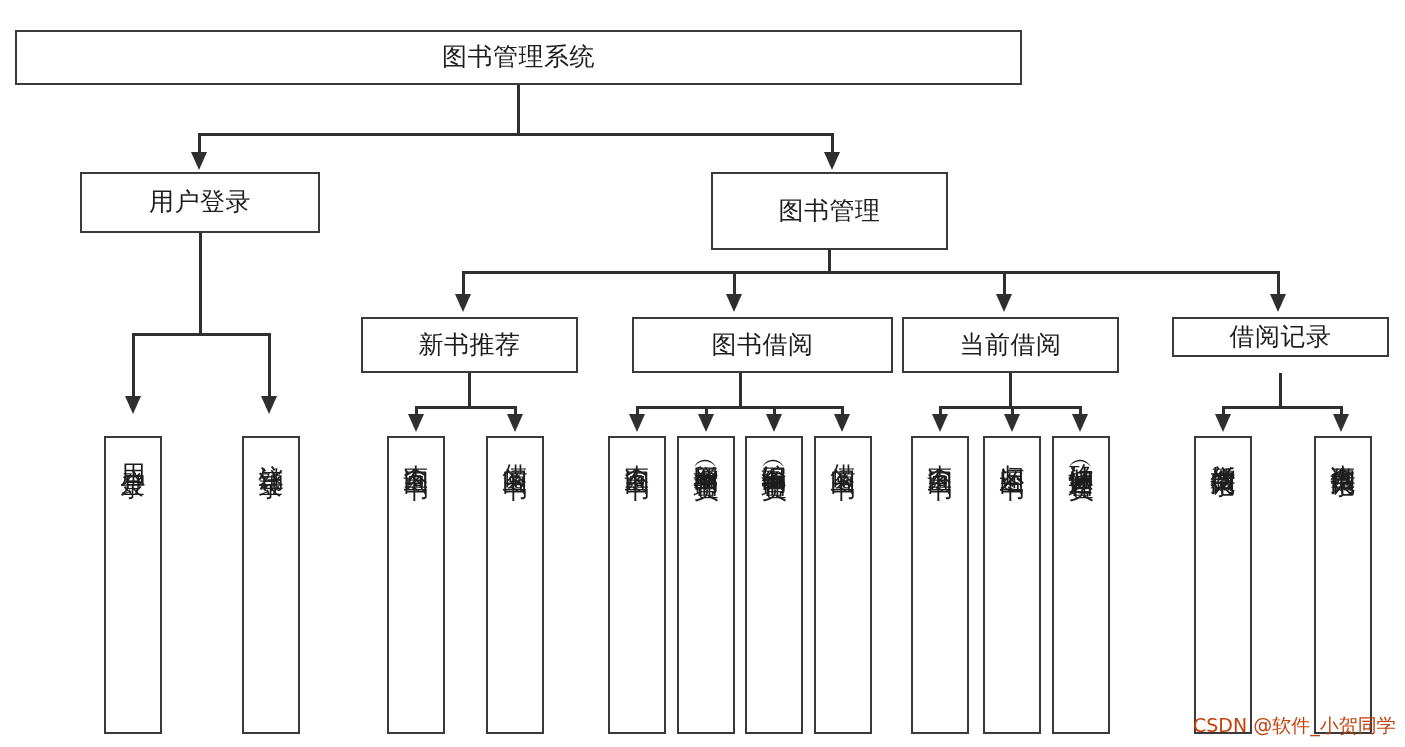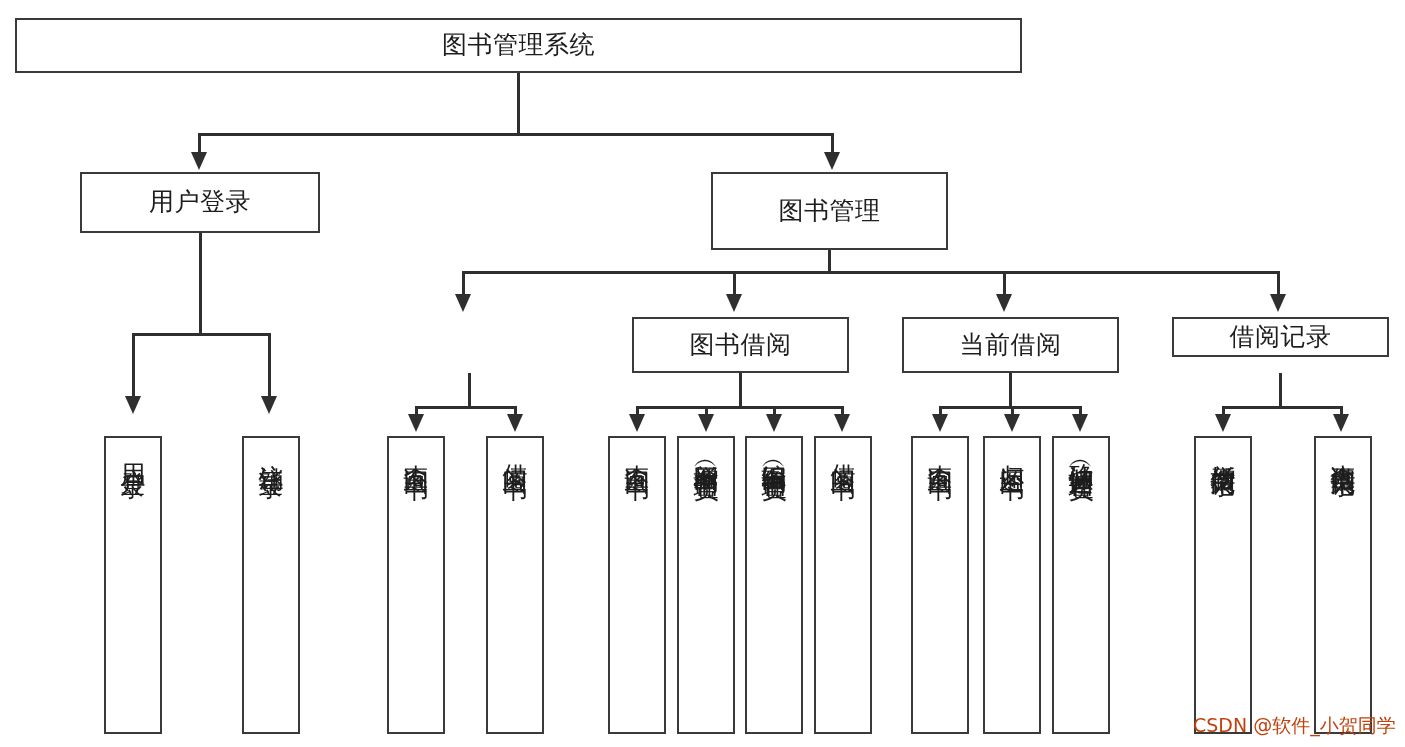--- a/index.html
+++ b/index.html
@@ -87,32 +87,35 @@
     white-space: nowrap;
     z-index: 5;
     font-family: "DejaVu Sans", "Liberation Sans", sans-serif;
   }
 </style>
 </head>
 <body>
 
 <div id="canvas">
 
-  <div class="node root horiz" style="left:15px; top:18px; width:1007px; height:55px;">
+  <div class="node root horiz" style="left:15px; top:30px; width:1007px; height:55px;">
     <span class="label">图书管理系统</span>
   </div>
 
   <div class="node horiz" style="left:80px; top:172px; width:240px; height:61px;">
     <span class="label">用户登录</span>
   </div>
   <div class="node horiz" style="left:711px; top:172px; width:237px; height:78px;">
     <span class="label">图书管理</span>
   </div>
 
-  <div class="node horiz" style="left:632px; top:317px; width:217px; height:56px;">
+  <div class="node horiz" style="left:361px; top:317px; width:217px; height:56px;">
+    <span class="label">新书推荐</span>
+  </div>
+  <div class="node horiz" style="left:632px; top:317px; width:261px; height:56px;">
     <span class="label">图书借阅</span>
   </div>
   <div class="node horiz" style="left:902px; top:317px; width:217px; height:56px;">
     <span class="label">当前借阅</span>
   </div>
   <div class="node horiz" style="left:1172px; top:317px; width:217px; height:40px;">
     <span class="label">借阅记录</span>
   </div>
 
   <div class="node vert" style="left:104px; top:436px; width:58px; height:298px;">

